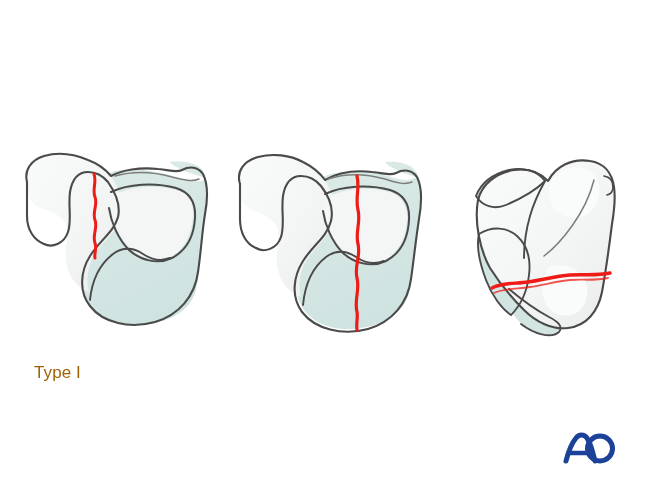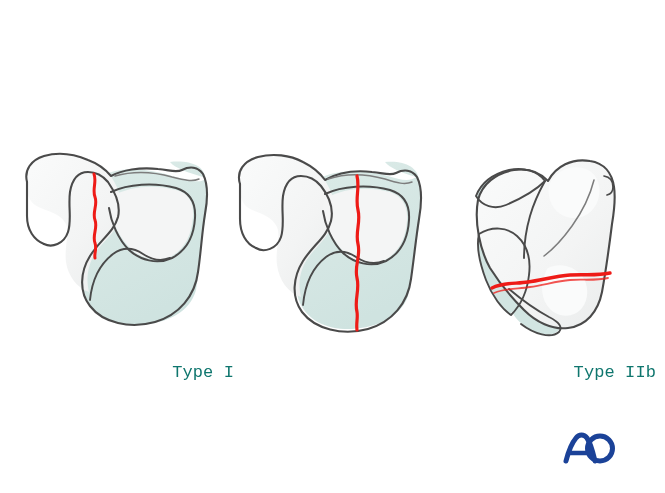--- a/index.html
+++ b/index.html
@@ -29,25 +29,25 @@
     left: 0;
     top: 362px;
     width: 665px;
     height: 26px;
     display: block;
   }
   .caption {
     position: absolute;
     top: 0;
     width: 200px;
-    text-align: right;
-    font-family: Liberation Mono, monospace;
+    text-align: left;
+    font-family: Liberation Sans, sans-serif;
     font-size: 17px;
     line-height: 22px;
-    color: #0f766e;
+    color: #a16207;
     letter-spacing: 0.1px;
     white-space: nowrap;
   }
   .caption.c1 { left: 34px; }
   .caption.c2 { left: 249px; }
   .caption.c3 { left: 456px; }
 
   #ao-logo {
     position: absolute;
     left: 558px;
@@ -332,21 +332,20 @@
                C 584 274, 596 276, 610 273" fill="none" stroke="#ee1b17" stroke-width="3.4" stroke-linecap="round" stroke-linejoin="round"></path>
       <path d="M 494 293
                C 506 288, 518 289, 530 287
                C 544 285, 557 281, 570 280
                C 583 279, 595 281, 608 278" fill="none" stroke="#ee1b17" stroke-width="1.8" stroke-linecap="round" stroke-linejoin="round" opacity="0.75"></path>
     </g>
   </svg>
 
   <div class="caption-row">
     <div class="caption c1">Type I</div>
-    <div class="caption c3">Type IIb</div>
   </div>
 
   <svg id="ao-logo" viewBox="0 0 62 40" xmlns="http://www.w3.org/2000/svg">
     <g>
 
       <circle cx="42" cy="20.5" r="12.5" fill="none" stroke="#1b4298" stroke-width="5"></circle>
 
       <path d="M 8 33
                C 10 25, 13 16, 18 10
                C 21 6, 26 6, 29 10

